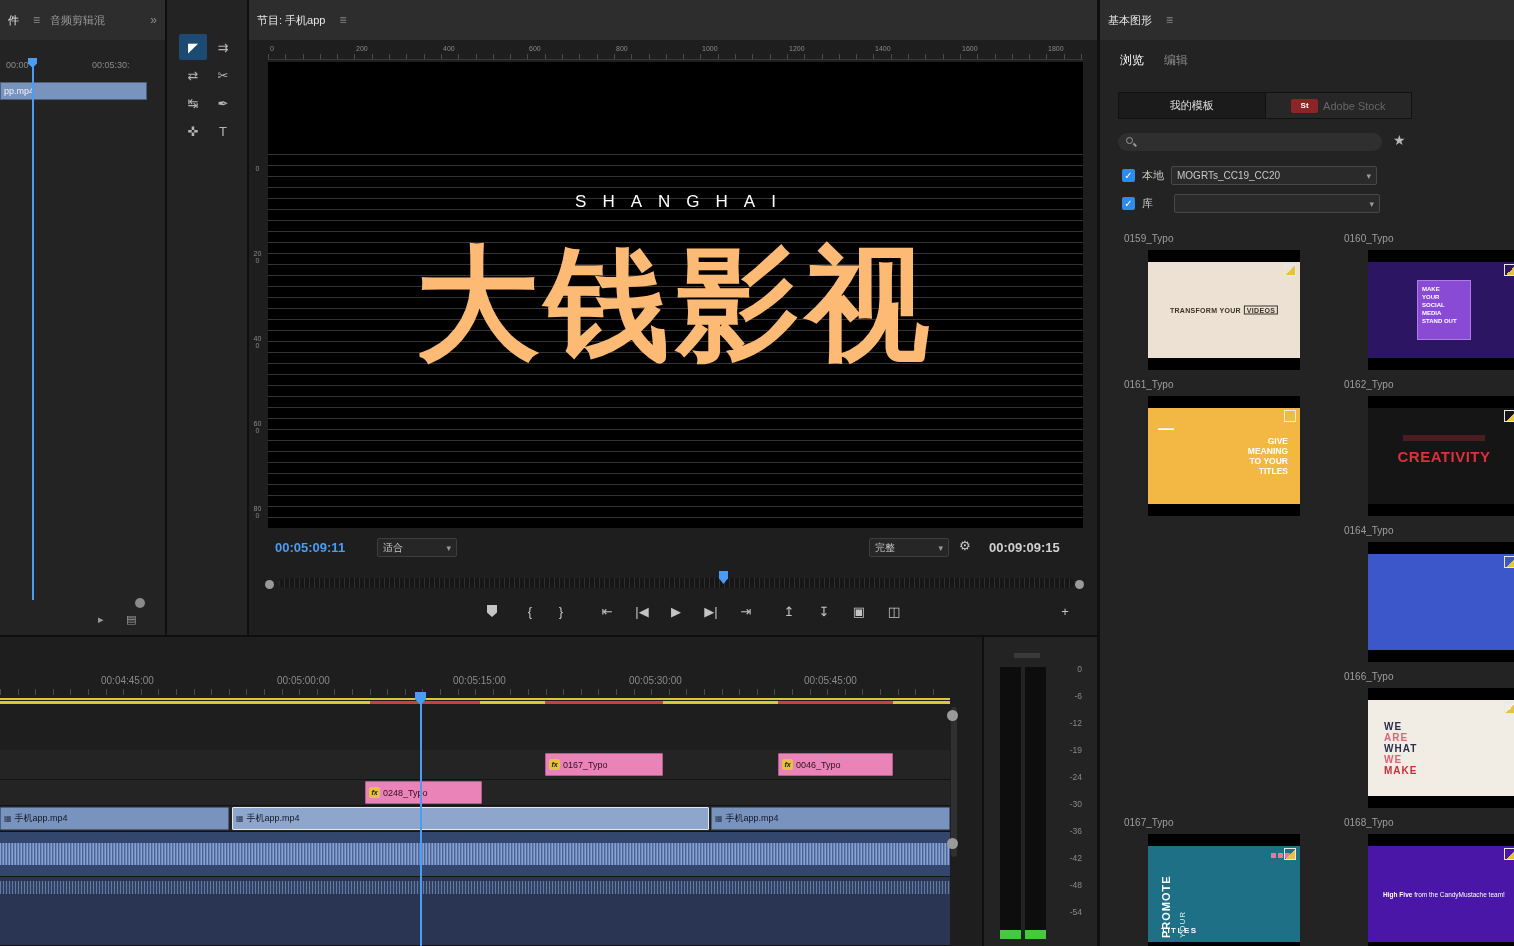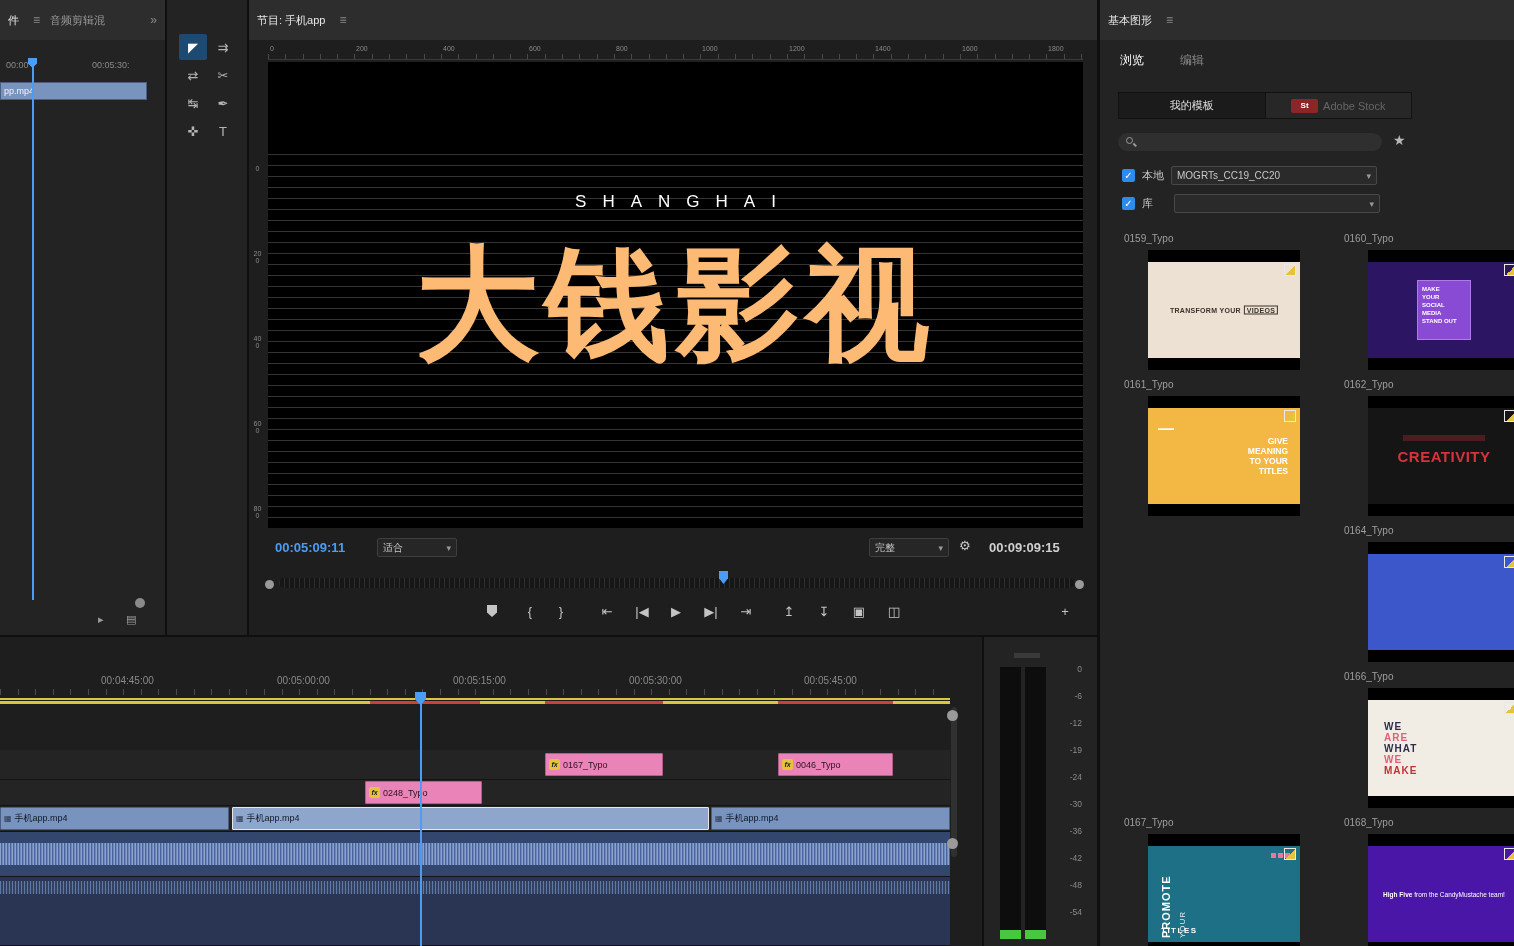--- a/index.html
+++ b/index.html
@@ -95,21 +95,21 @@
 
   
   #meters-panel{left:984px;top:637px;width:113px;height:309px}
   .mbar{position:absolute;top:30px;width:21px;height:272px;background:#0d0d0d}
   .mbar i{position:absolute;left:0;bottom:0;width:100%;height:9px;background:var(--meter_green)}
   .mlabel{position:absolute;left:74px;width:24px;text-align:right;font-size:8.5px;color:#8a8a8a}
   .mtick{position:absolute;left:30px;top:16px;width:26px;height:5px;background:#3a3a3a}
 
   
   #eg-panel{left:1100px;top:0;width:414px;height:946px}
-  .eg-tabs{position:absolute;top:52px;left:20px;font-size:12px;display:flex;gap:36px}
+  .eg-tabs{position:absolute;top:52px;left:20px;font-size:12px;display:flex;gap:20px}
   .eg-tabs .on{color:#fff}
   .eg-tabs .off{color:#8a8a8a}
   .seg{position:absolute;left:18px;top:92px;width:294px;height:27px;display:flex;border:1px solid #111}
   .seg button{flex:1;font-size:11px;display:flex;align-items:center;justify-content:center;gap:5px}
   .seg .b1{background:#1b1b1b;color:#e0e0e0;border-right:1px solid #111}
   .seg .b2{background:#272727;color:#666}
   .st-logo{display:inline-block;width:27px;height:14px;background:var(--stock_red);color:#fff;
     font-size:8px;line-height:14px;text-align:center;border-radius:2px;font-weight:bold}
   .search{position:absolute;left:18px;top:133px;width:264px;height:18px;background:#2f2f2f;
     border-radius:9px;border:none;color:#ddd;font-size:10px;padding-left:22px;outline:none}

